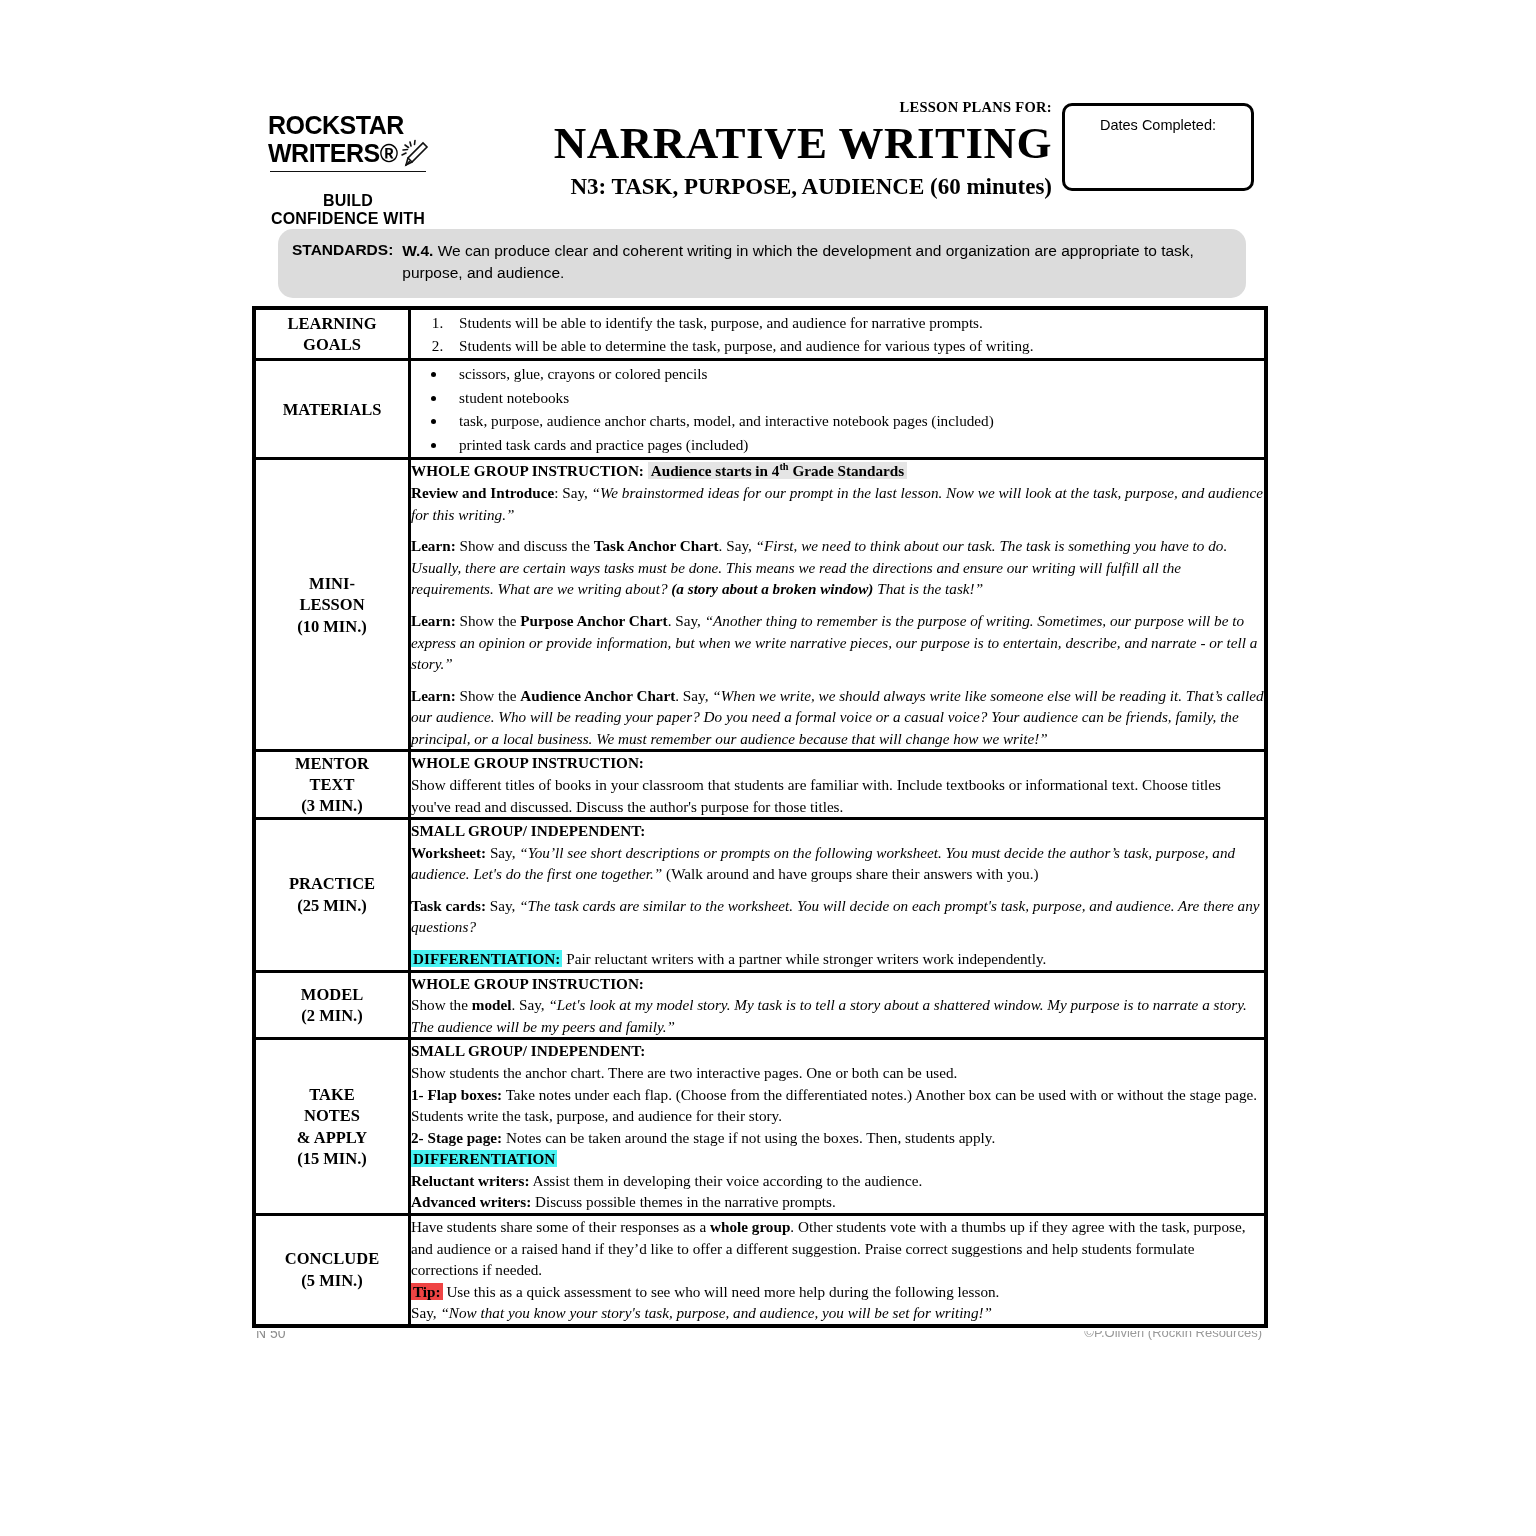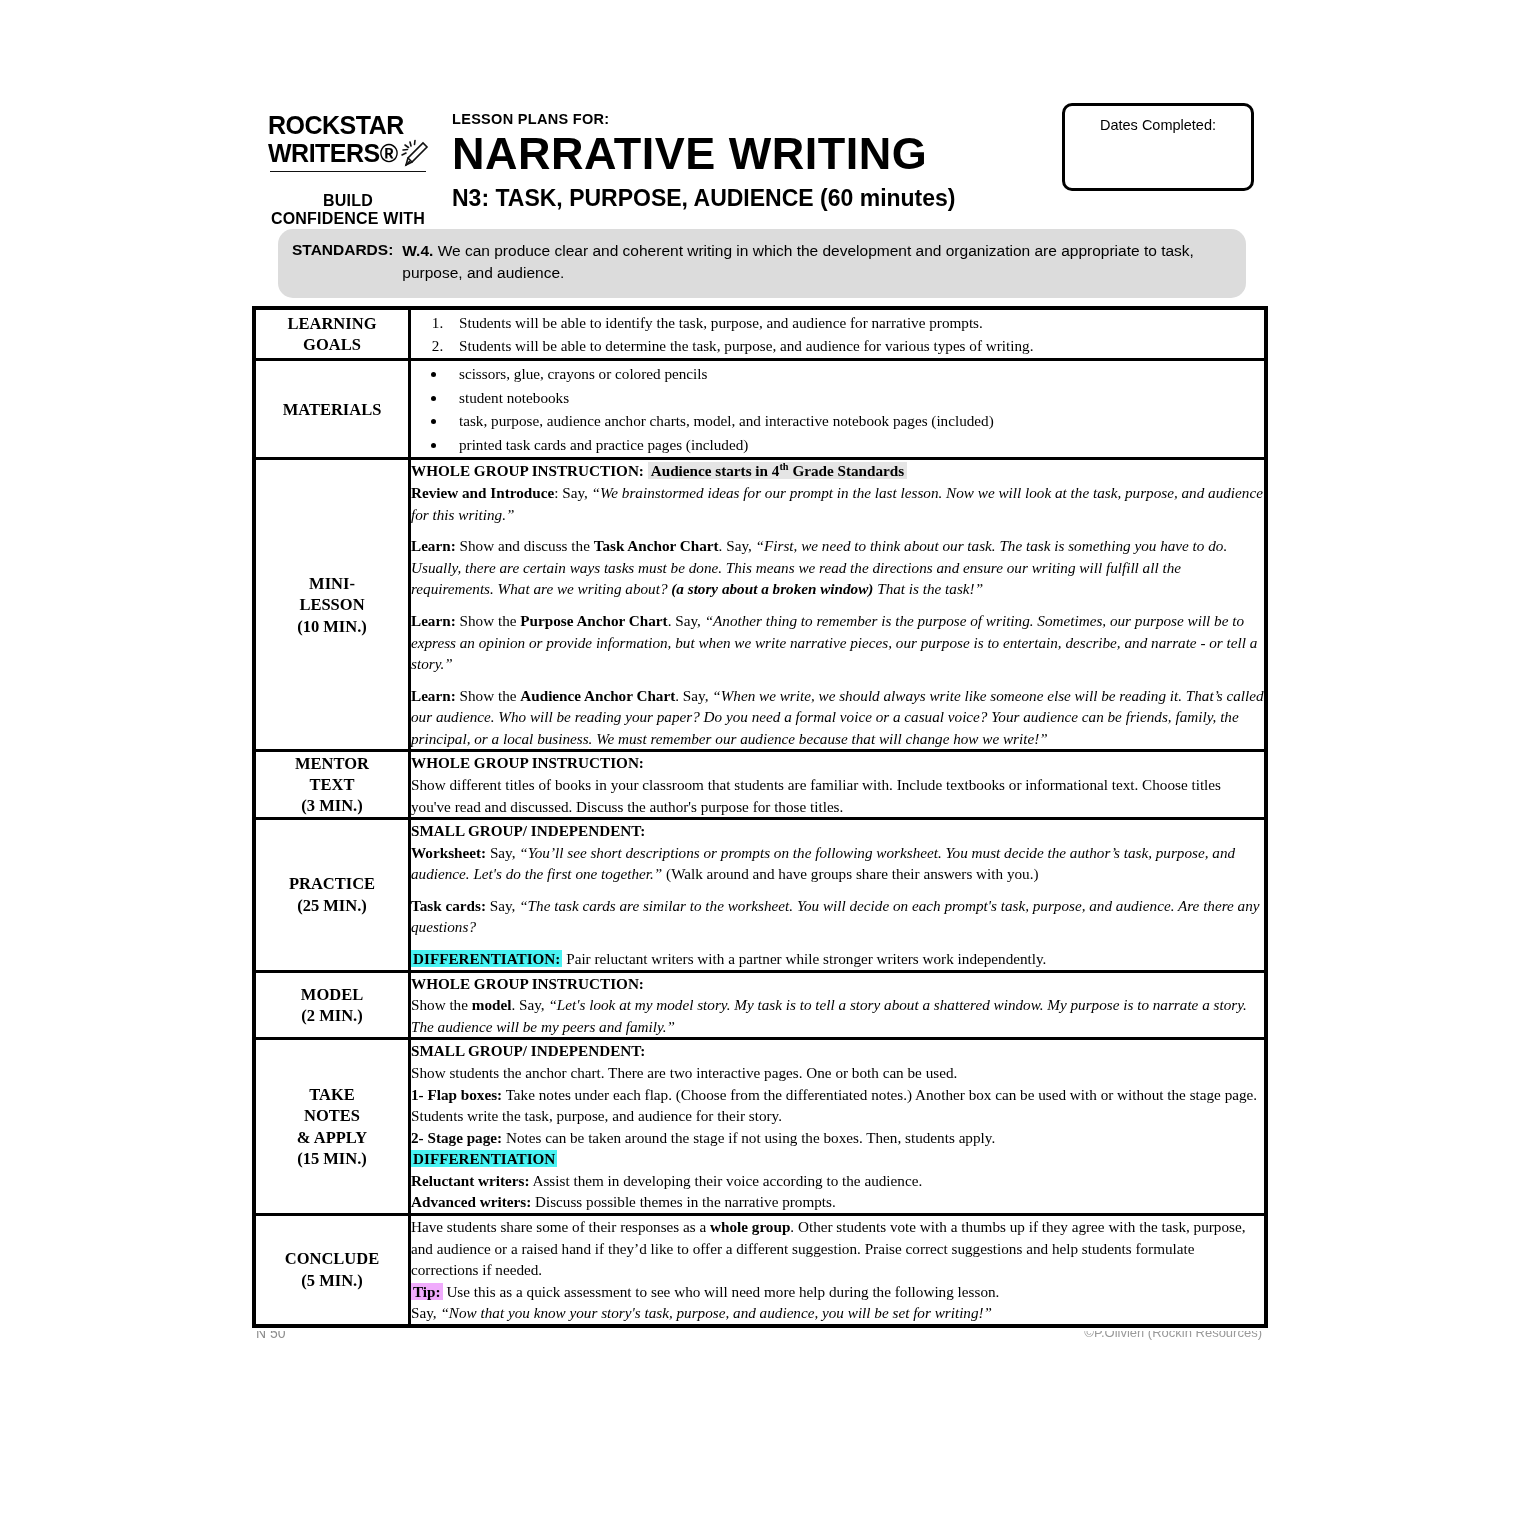--- a/index.html
+++ b/index.html
@@ -65,23 +65,24 @@
   .logo-tag {
     font-size: 16px;
     font-weight: bold;
     letter-spacing: 0.2px;
     line-height: 1.15;
     margin-top: 20px;
   }
   .title-block {
     position: absolute;
     left: 200px;
-    top: 16px;
+    top: 4px;
     width: 600px;
-    text-align: left;
+    text-align: right;
+    font-family: Liberation Serif, serif;
   }
   .kicker {
     font-size: 14.5px;
     font-weight: bold;
     letter-spacing: 0.3px;
   }
   .main-title {
     font-size: 45px;
     font-weight: bold;
     letter-spacing: 0.5px;
@@ -190,21 +191,21 @@
     background: #e5e5e5;
     padding: 0 3px;
     font-weight: bold;
   }
   .hl-cyan {
     background: #48f2f2;
     padding: 0 2px;
     font-weight: bold;
   }
   .hl-yellow {
-    background: #f0abfc;
+    background: #ef4444;
     padding: 0 2px;
     font-weight: bold;
   }
   sup { font-size: 0.68em; vertical-align: super; }
 
   
   .footer {
     position: relative;
     width: 1016px;
     height: 22px;

